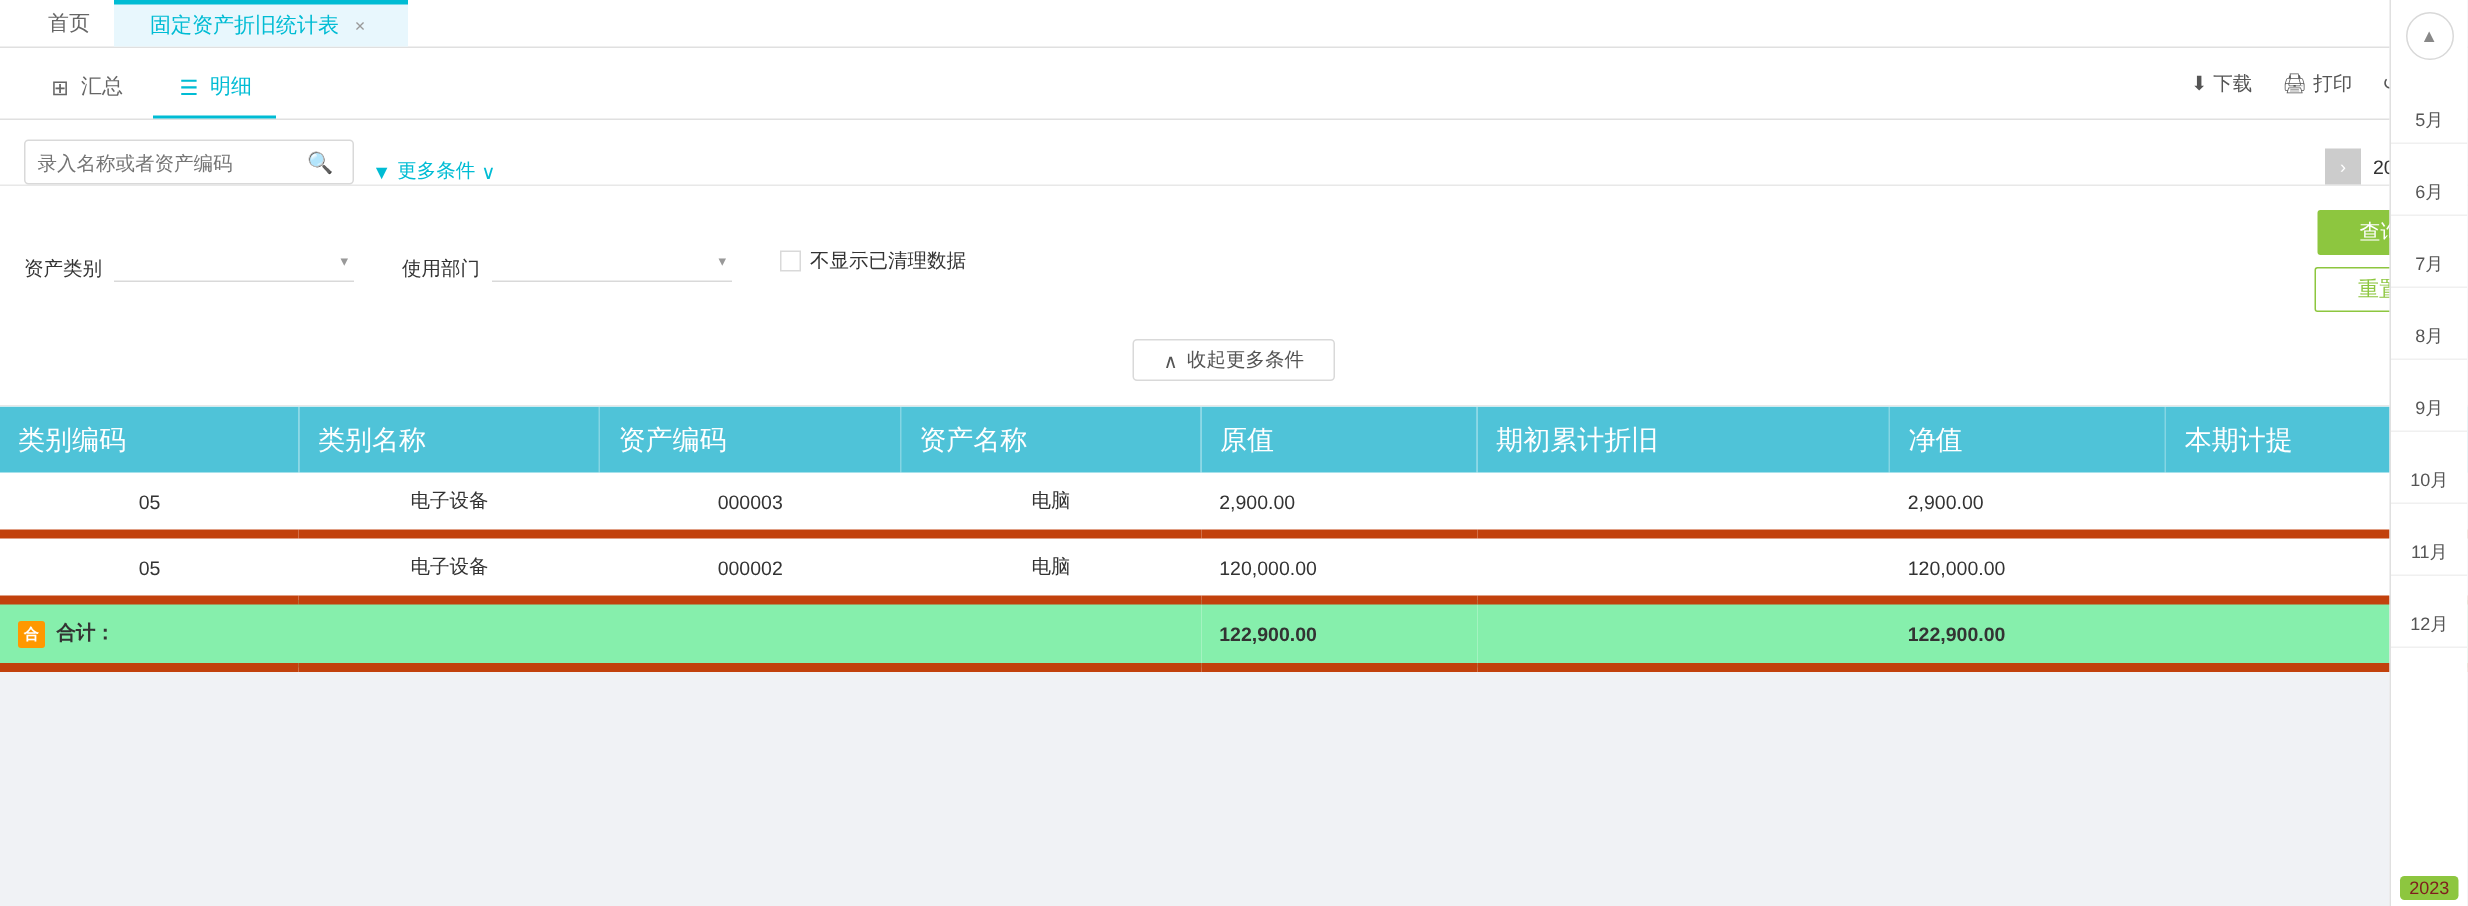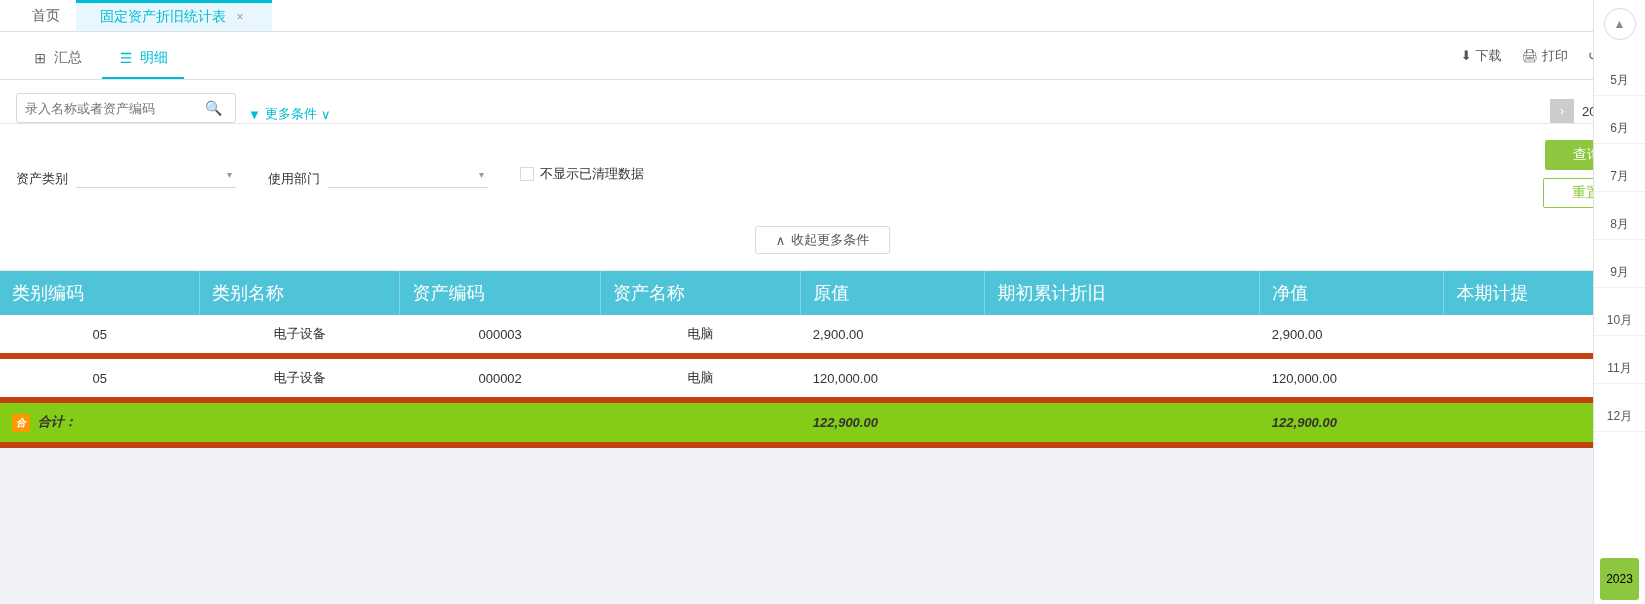--- a/index.html
+++ b/index.html
@@ -312,22 +312,21 @@
     tbody td {
       padding: 10px 12px;
       font-size: 13px;
       color: #333;
       text-align: center;
     }
     tbody td.num {
       text-align: left;
     }
     .total-row {
-      background: #84cc16;
-      font-style: italic;
+      background: #86efac;
     }
     .total-row td {
       font-weight: bold;
     }
     .total-icon {
       display: inline-flex;
       align-items: center;
       justify-content: center;
       width: 18px;
       height: 18px;
@@ -369,23 +368,23 @@
       display: flex;
       align-items: center;
       justify-content: center;
       margin: 8px auto;
       cursor: pointer;
       color: #888;
       font-size: 12px;
     }
     .year-badge {
       background: #8dc63f;
-      color: #000000;
+      color: #7f1d1d;
       font-size: 12px;
-      padding: 14px 6px;
+      padding: 1px 6px;
       border-radius: 3px;
       margin-top: auto;
       margin-bottom: 4px;
     }
   </style>
 </head>
 <body>
 
 <div class="top-nav">
   <span class="nav-home">首页</span>

